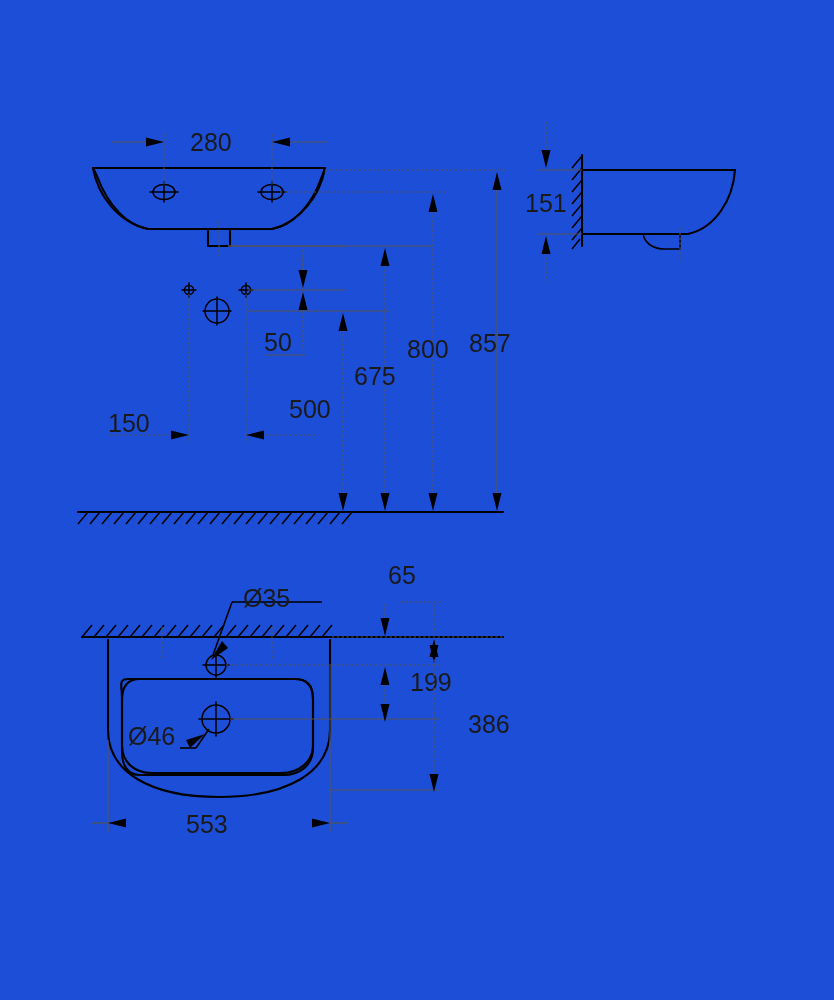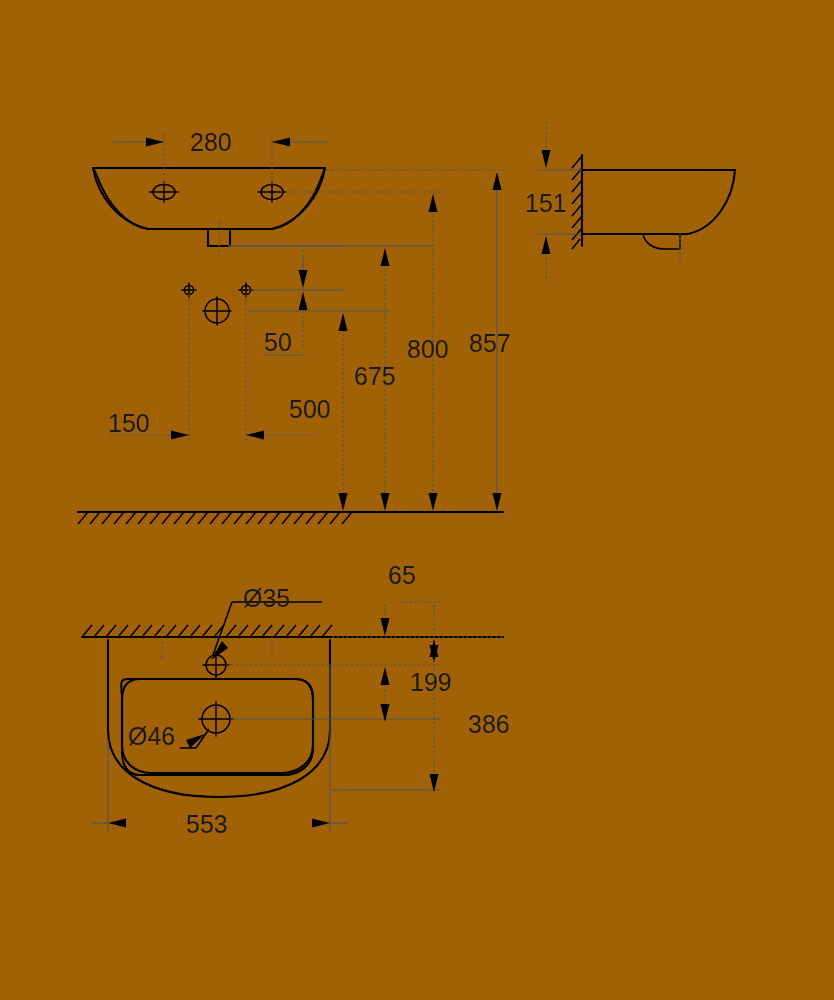--- a/index.html
+++ b/index.html
@@ -1,17 +1,17 @@
 <!DOCTYPE html>
 <html><head>
 <meta charset="utf-8">
 <style>
   html,body{margin:0;padding:0;background:#ffffff;}
   body{width:834px;height:1000px;font-family:"Liberation Sans",sans-serif;overflow:hidden;}
-  #sheet{position:relative;width:834px;height:1000px;background:#a16207;}
+  #sheet{position:relative;width:834px;height:1000px;background:#1d4ed8;}
   svg#drawing{position:absolute;left:0;top:0;width:834px;height:1000px;display:block;}
   .dimtext{font-family:"Liberation Sans",sans-serif;font-size:25px;fill:#1a1a1a;}
   .obj{fill:none;stroke:#000000;stroke-width:2.1;stroke-linejoin:round;stroke-linecap:round;}
   .objthin{fill:none;stroke:#000000;stroke-width:1.5;stroke-linejoin:round;stroke-linecap:round;}
   .ext{fill:none;stroke:#555555;stroke-width:1.1;}
   .extd{fill:none;stroke:#555555;stroke-width:1.1;stroke-dasharray:2.4 2.4;}
   .dimln{fill:none;stroke:#555555;stroke-width:1.2;}
   .dimlnd{fill:none;stroke:#555555;stroke-width:1.2;stroke-dasharray:2.4 2.4;}
   .leader{fill:none;stroke:#000000;stroke-width:1.6;}
   .hatch{fill:none;stroke:#000000;stroke-width:1.5;}

